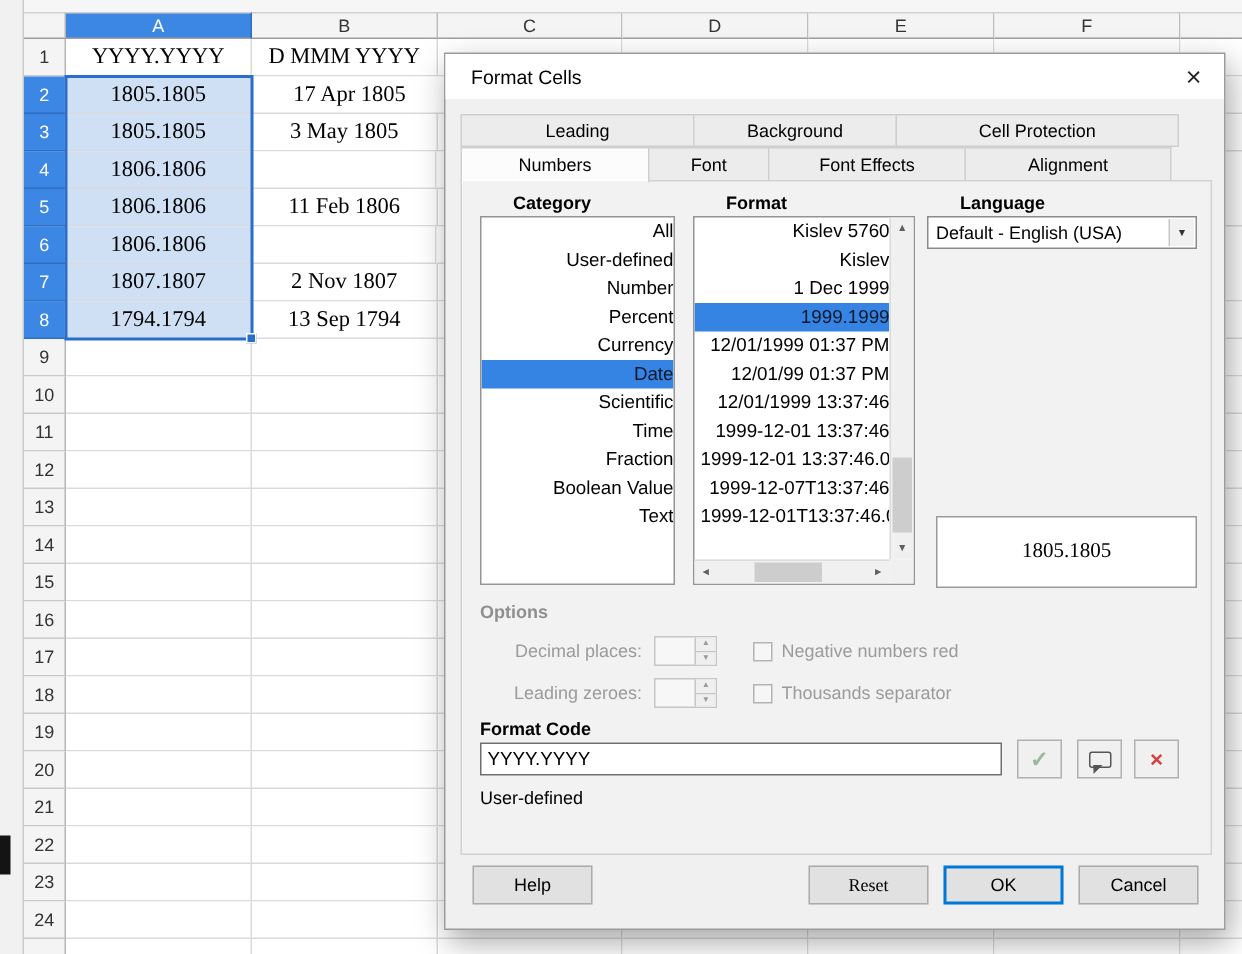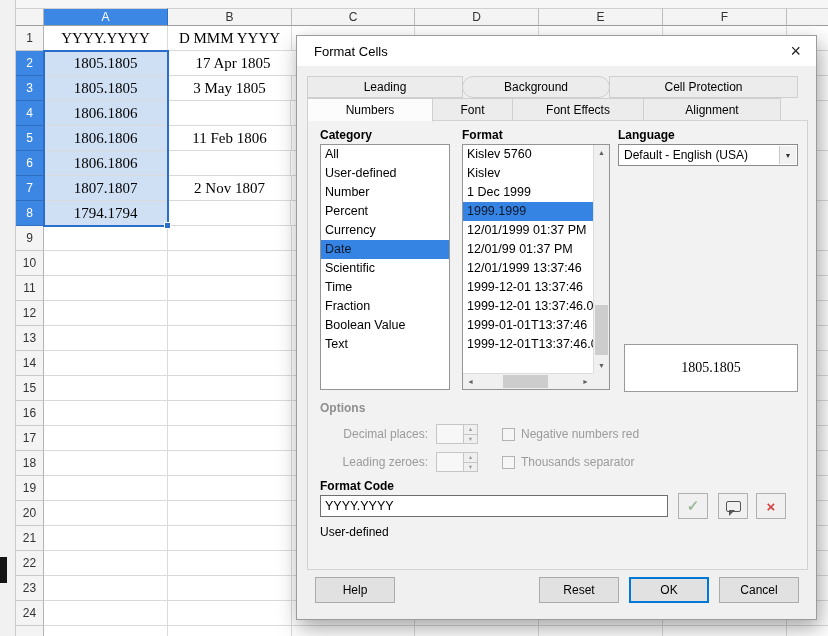--- a/index.html
+++ b/index.html
@@ -39,28 +39,28 @@
   .title{position:absolute;left:17px;top:8px;font-size:13px;color:#000;}
   .close{position:absolute;right:15px;top:4px;font-size:18px;color:#222;line-height:22px;}
   .tabs{position:absolute;display:flex;}
   .tabs-top{left:10px;top:40px;height:22px;}
   .tabs-bottom{left:10px;top:62px;height:23px;}
   .tab{height:100%;background:#ececec;border:1px solid #cfcfcf;margin-right:-1px;
     display:flex;align-items:center;justify-content:center;font-size:12px;color:#000;flex:none;}
   .tab.active{background:#fcfcfc;position:relative;z-index:2;height:24px;border-bottom-color:#f2f2f2;}
 
   .page{position:absolute;left:10px;top:84px;width:501px;height:450px;background:#f2f2f2;border:1px solid #d2d2d2;}
-  .lbl{position:absolute;font-size:12px;font-weight:bold;color:#000;}
+  .lbl{position:absolute;font-size:12px;font-weight:bold;color:#000;margin-left:22px;}
   .cat-lbl{left:12px;top:7px;}
   .fmt-lbl{left:154px;top:7px;}
   .lang-lbl{left:310px;top:7px;}
   .listbox{position:absolute;top:23px;height:246px;background:#fff;border:1px solid #949494;}
   .cat-list{left:12px;width:130px;overflow:hidden;}
   .fmt-list{left:154px;width:148px;}
-  .li{height:19px;line-height:19px;font-size:12.5px;padding-left:4px;color:#000;white-space:nowrap;overflow:hidden;}
+  .li{height:19px;line-height:19px;font-size:12.5px;padding-left:4px;color:#000;white-space:nowrap;overflow:hidden;text-align:right;}
   .li.sel{background:var(--list-selected,#3584e4);color:#0f172a;}
   .fmt-items{position:absolute;left:0;top:0;right:16px;bottom:16px;overflow:hidden;}
   .vscroll{position:absolute;right:0;top:0;bottom:16px;width:16px;background:#f0f0f0;border-left:1px solid #dcdcdc;}
   .vscroll .arr{position:absolute;left:0;width:15px;height:15px;font-size:7px;color:#606060;
     display:flex;align-items:center;justify-content:center;}
   .arr.up{top:0;} .arr.down{bottom:0;}
   .vthumb{position:absolute;left:1px;width:13px;top:160px;height:50px;background:#cdcdcd;}
   .hscroll{position:absolute;left:0;bottom:0;right:16px;height:16px;background:#f0f0f0;border-top:1px solid #dcdcdc;}
   .hscroll .arr{position:absolute;top:0;width:15px;height:15px;font-size:7px;color:#606060;
     display:flex;align-items:center;justify-content:center;}
@@ -98,21 +98,21 @@
   .b-del{left:448px;color:var(--delete-red,#d54040);font-size:15px;font-weight:bold;}
   .bubble{position:relative;width:15px;height:11px;border:1.5px solid #555;border-radius:2px;display:inline-block;}
   .bubble::after{content:'';position:absolute;left:2px;bottom:-5px;width:0;height:0;
     border:3px solid transparent;border-top-color:#555;border-left-color:#555;}
   .fc-status{position:absolute;left:12px;top:404px;font-size:12px;color:#000;}
 
   .btnrow{position:absolute;left:0;bottom:16px;width:100%;height:26px;}
   .btn{position:absolute;width:80px;height:26px;background:#e1e1e1;border:1px solid #ababab;
     font-size:12px;font-family:"Liberation Sans",sans-serif;color:#000;}
   .btn.help{left:18px;}
-  .btn.reset{left:242px;}
+  .btn.reset{left:242px;font-family:Liberation Serif, serif;}
   .btn.ok{left:332px;border:2px solid var(--focus-ring,#0078d7);}
   .btn.cancel{left:422px;}
 </style>
 </head>
 <body>
 
 <div class="screen">
 
   <div>
     <div class="top-strip"></div>
@@ -194,20 +194,21 @@
           <div class="cell" style="width: 124px;">2 Nov 1807</div>
           <div class="cell" style="width: 123px;"></div>
           <div class="cell" style="width: 124px;"></div>
           <div class="cell" style="width: 124px;"></div>
           <div class="cell" style="width: 124px;"></div>
           <div class="cell" style="width: 100px;"></div>
         </div>
         <div class="sheet-row">
           <div class="row-hdr sel">8</div>
           <div class="cell sel-fill" style="width: 124px;">1794.1794</div>
+          <div class="cell" style="width: 124px;">13 Sep 1794</div>
           <div class="cell" style="width: 123px;"></div>
           <div class="cell" style="width: 124px;"></div>
           <div class="cell" style="width: 124px;"></div>
           <div class="cell" style="width: 124px;"></div>
           <div class="cell" style="width: 100px;"></div>
         </div>
         <div class="sheet-row">
           <div class="row-hdr">9</div>
           <div class="cell" style="width: 124px;"></div>
           <div class="cell" style="width: 124px;"></div>
@@ -382,21 +383,21 @@
     <div class="sel-handle"></div>
   </div>
 
   <div class="dialog">
     <div class="titlebar">
       <span class="title">Format Cells</span>
       <span class="close">×</span>
     </div>
     <div class="tabs tabs-top">
         <div class="tab" style="width: 156px;">Leading</div>
-        <div class="tab" style="width: 148px; border-radius: 11px;">Background</div>
+        <div class="tab" style="width: 136px;">Background</div>
         <div class="tab" style="width: 189px;">Cell Protection</div>
       </div>
     <div class="tabs tabs-bottom">
         <div class="tab active" style="width: 126px;">Numbers</div>
         <div class="tab" style="width: 81px;">Font</div>
         <div class="tab" style="width: 132px;">Font Effects</div>
         <div class="tab" style="width: 138px;">Alignment</div>
       </div>
 
     <div class="page">
@@ -420,21 +421,21 @@
         <div class="fmt-items">
             <div class="li">Kislev 5760</div>
             <div class="li">Kislev</div>
             <div class="li">1 Dec 1999</div>
             <div class="li sel">1999.1999</div>
             <div class="li">12/01/1999 01:37 PM</div>
             <div class="li">12/01/99 01:37 PM</div>
             <div class="li">12/01/1999 13:37:46</div>
             <div class="li">1999-12-01 13:37:46</div>
             <div class="li">1999-12-01 13:37:46.000</div>
-            <div class="li">1999-01-01T13:37:46</div>
+            <div class="li">1999-12-07T13:37:46</div>
             <div class="li">1999-12-01T13:37:46.000</div>
           </div>
         <div class="vscroll">
           <span class="arr up">▲</span>
           <div class="vthumb"></div>
           <span class="arr down">▼</span>
         </div>
         <div class="hscroll">
           <span class="arr left">◄</span>
           <div class="hthumb"></div>

